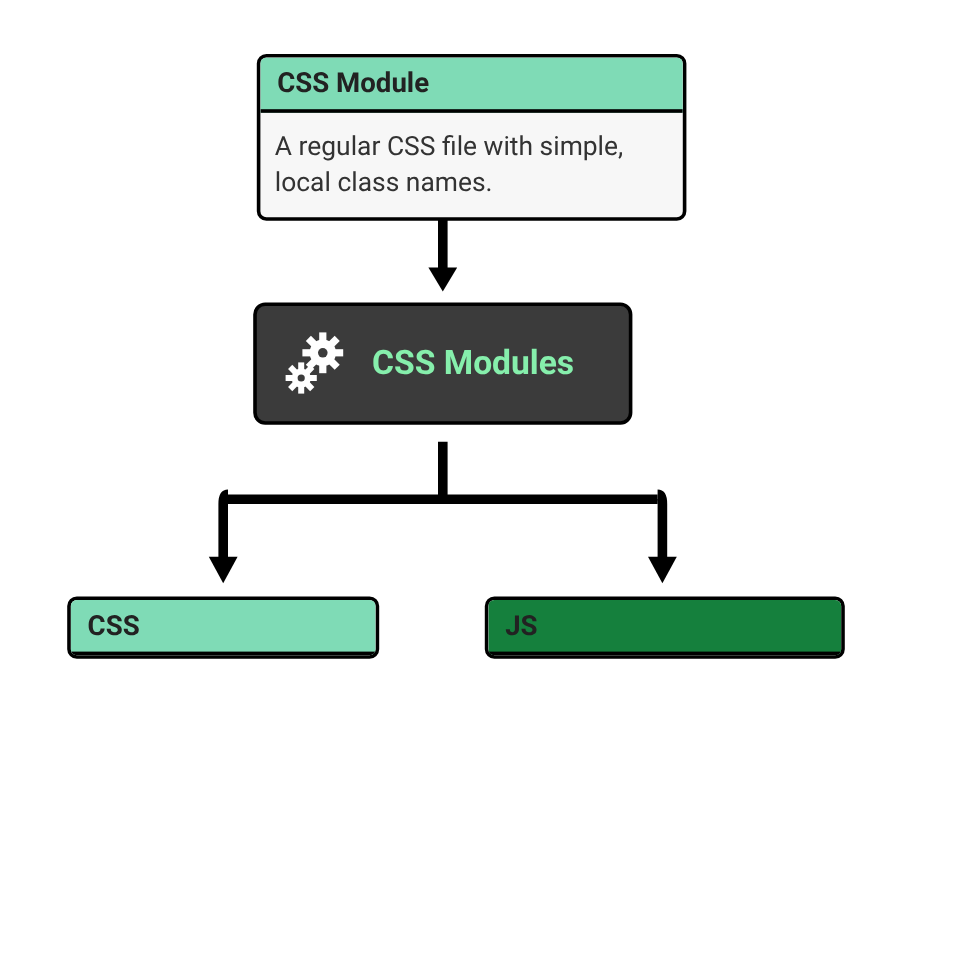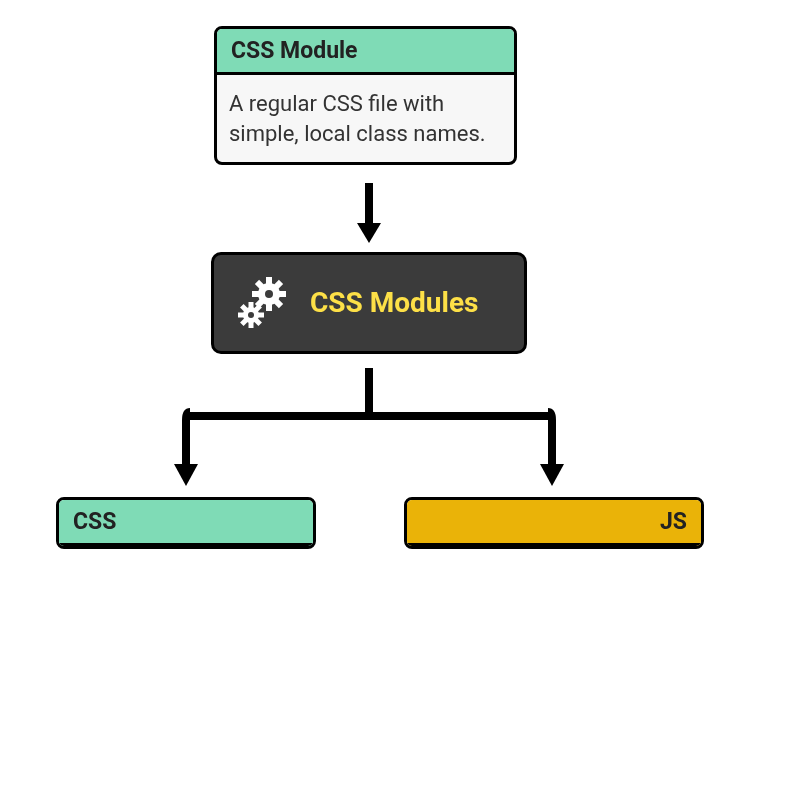--- a/index.html
+++ b/index.html
@@ -28,49 +28,49 @@
       color: #222;
       border-bottom: 3px solid #000;
     }
     .box-body {
       padding: 14px 12px;
       font-size: 22px;
       line-height: 1.35;
       color: #333;
     }
     .green-header { background: #7fdbb6; }
-    .blue-header { background: #eab308; text-align: right; }
+    .blue-header { background: #15803d; }
     
     .compiler-box {
       position: absolute;
       background: #3b3b3b;
       border: 3px solid #000;
       border-radius: 10px;
-      color: #fde047;
+      color: #86efac;
       display: flex;
       align-items: center;
       gap: 18px;
       padding: 20px 28px 20px 22px;
     }
     .compiler-text {
       font-weight: 700;
       font-size: 28px;
       line-height: 1.2;
     }
     .gears-icon {
       flex-shrink: 0;
     }
     .arrow-svg {
       position: absolute;
     }
   </style>
 </head>
 <body>
 
-<div class="box" style="left:214px; top:26px; width:303px;">
+<div class="box" style="left:214px; top:45px; width:358px;">
   <div class="box-header green-header">CSS Module</div>
   <div class="box-body">A regular CSS file with simple, local class names.</div>
 </div>
 
 <svg class="arrow-svg" style="left:356px; top:183px;" width="26" height="64">
   <line x1="13" y1="0" x2="13" y2="44" stroke="#000" stroke-width="8"></line>
   <polygon points="13,60 1,40 25,40" fill="#000"></polygon>
 </svg>
 
 <div class="compiler-box" style="left:211px; top:252px; width:316px;">

